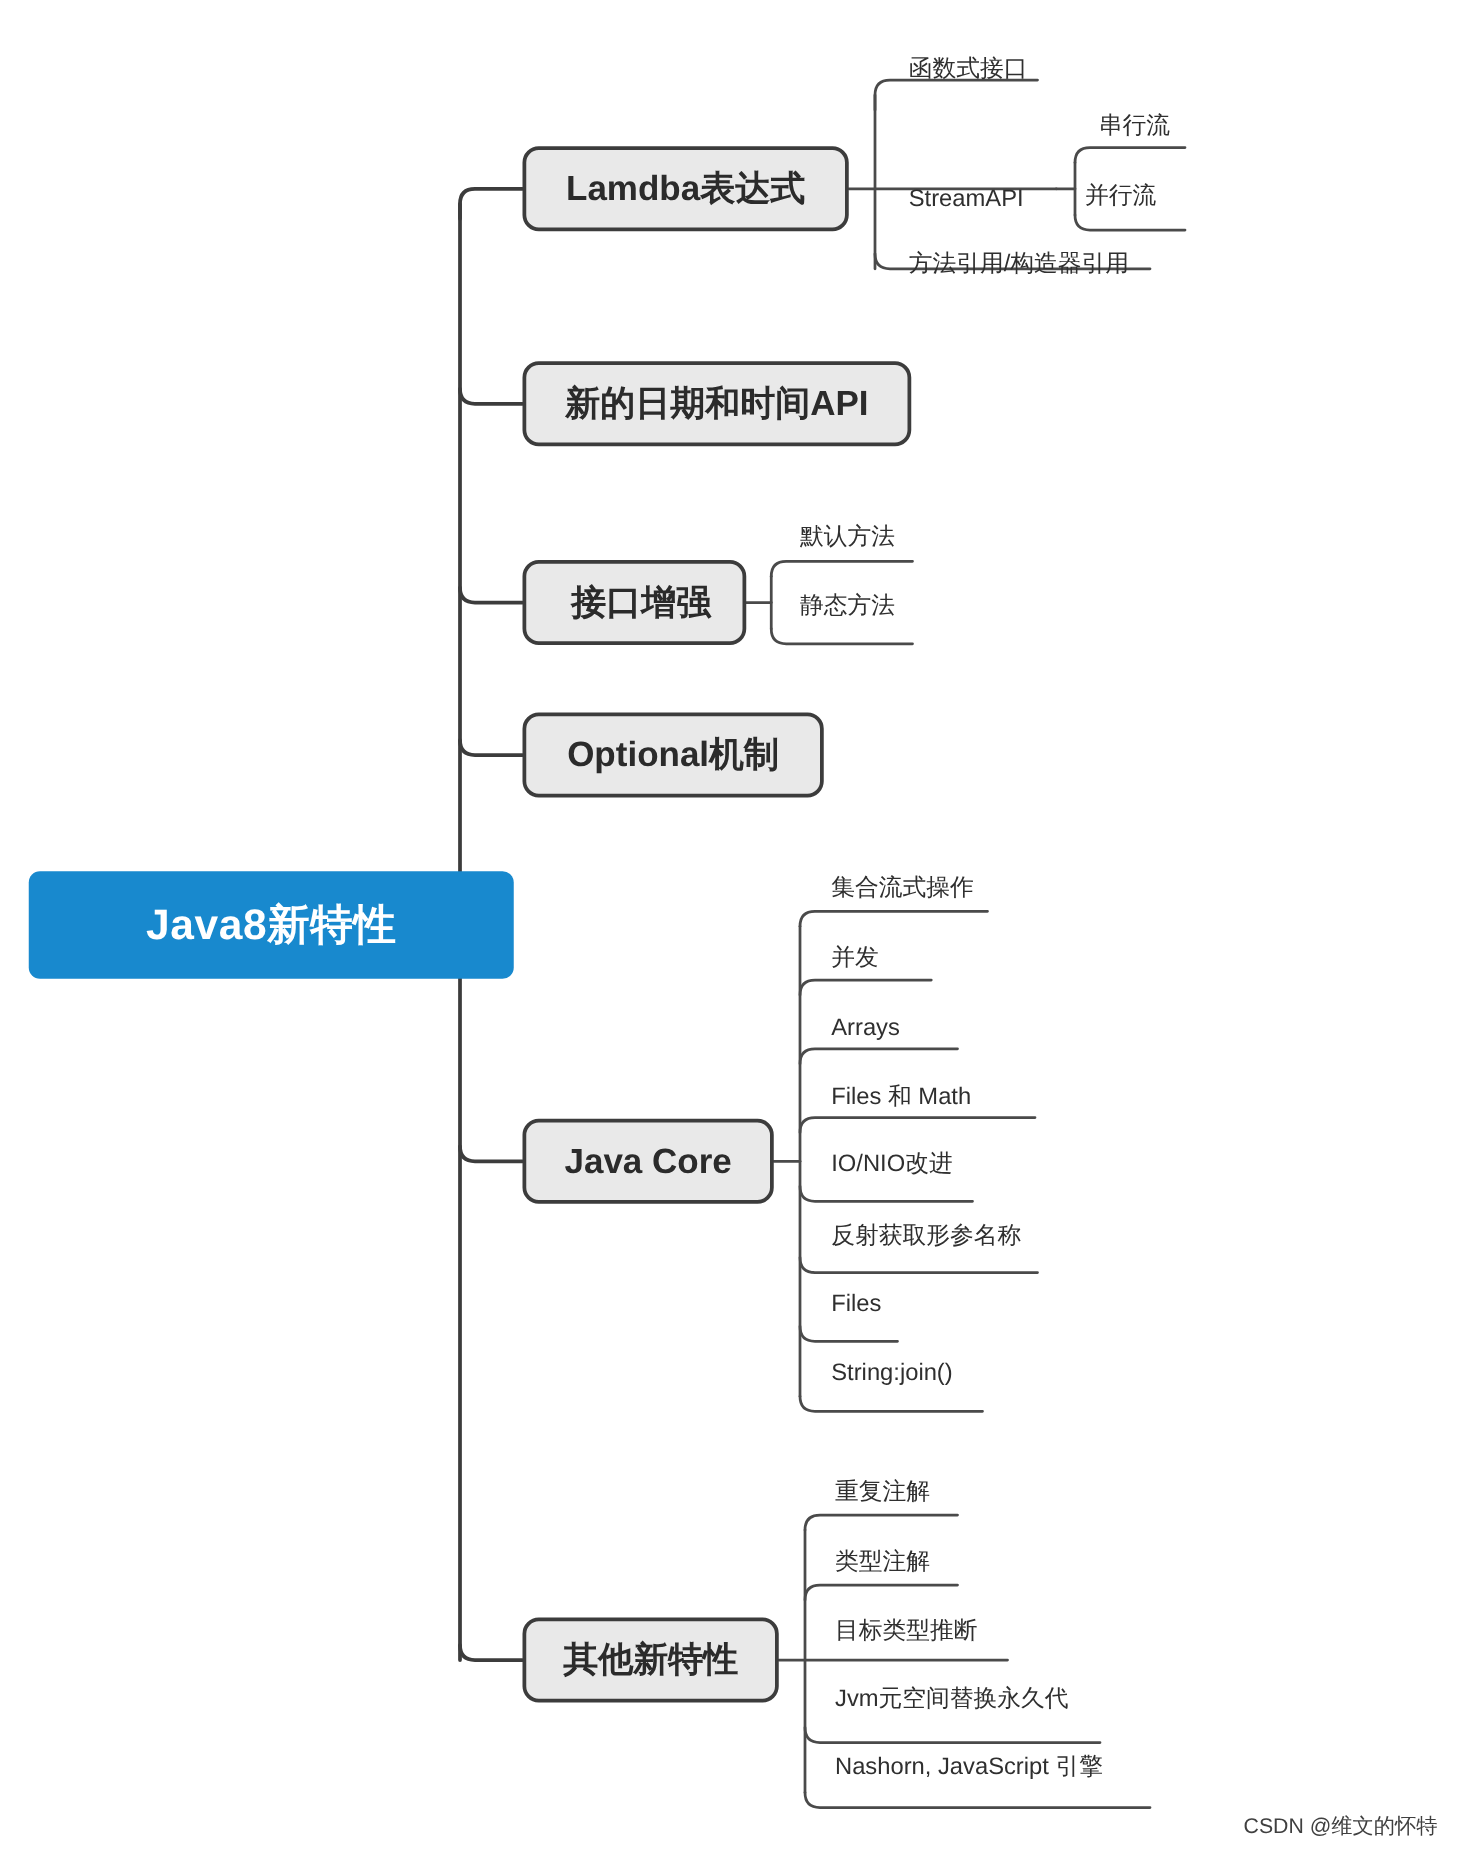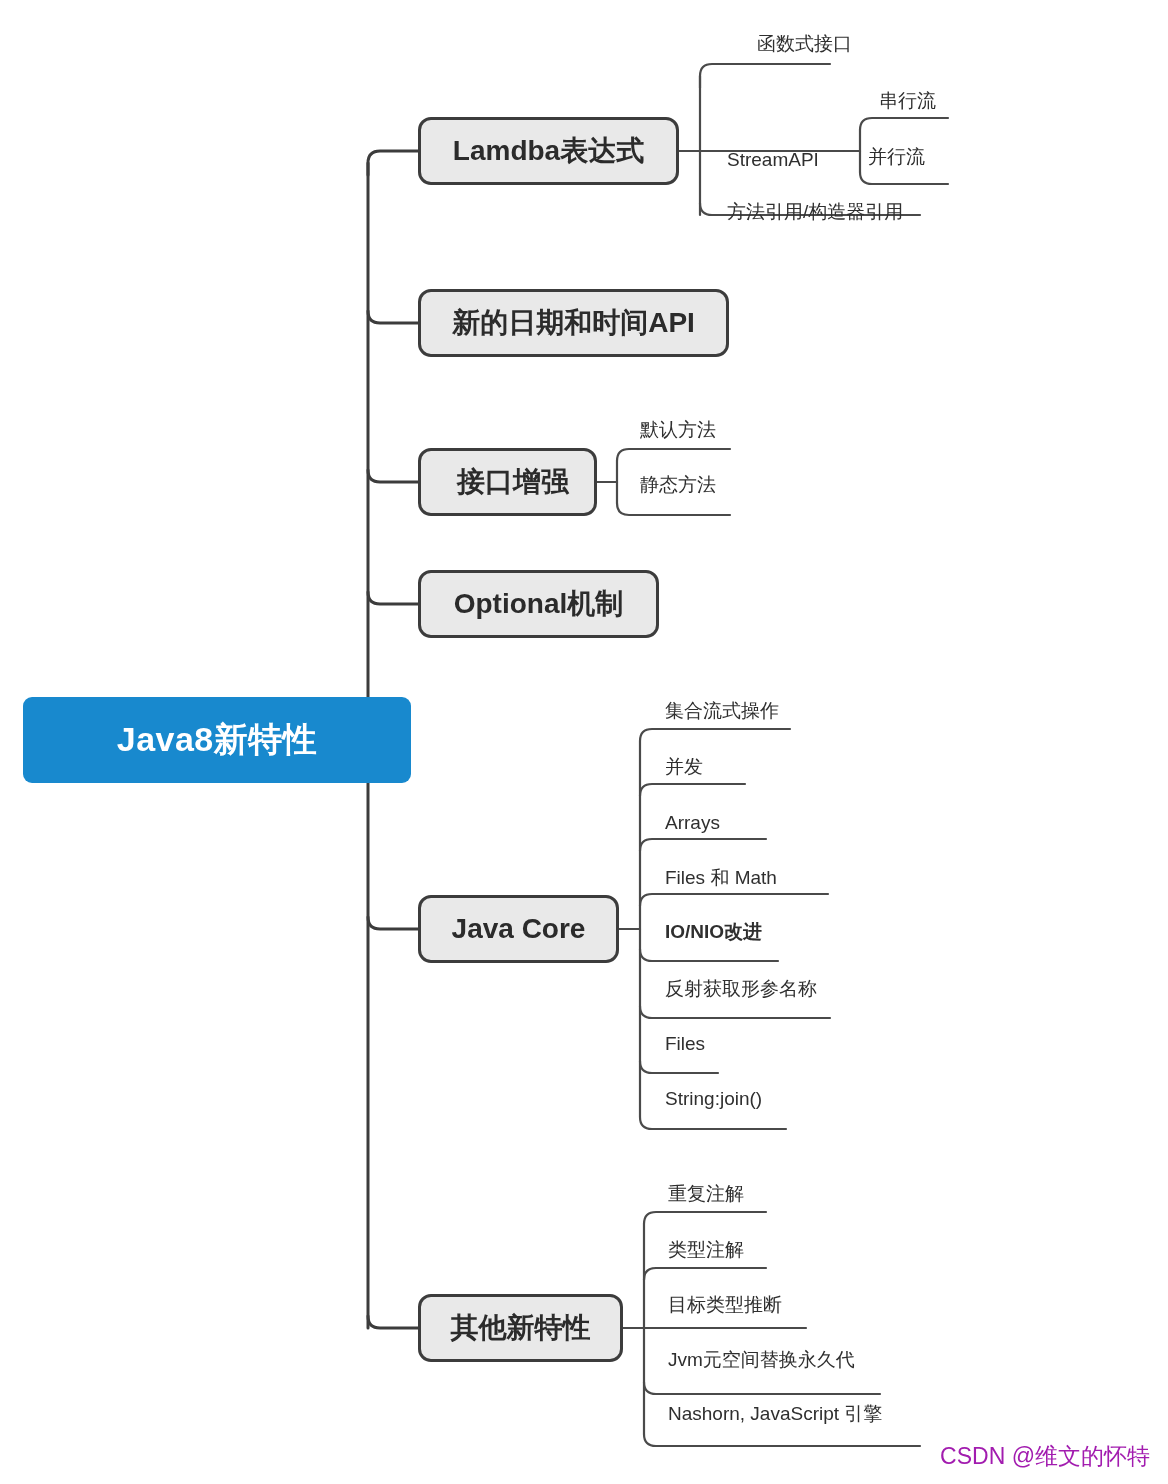--- a/index.html
+++ b/index.html
@@ -75,22 +75,22 @@
   }
   .leaf-label.lvl3 {
     font-size: 19px;
   }
 
   
   .watermark {
     position: absolute;
     right: 18px;
     bottom: 12px;
-    color: #a21caf;
-    font-size: 23px;
+    color: #404040;
+    font-size: 17px;
     white-space: nowrap;
     user-select: none;
   }
 </style>
 </head>
 <body>
 
 <div id="mindmap-root">
 
   <svg id="mindmap-svg" viewBox="0 0 1168 1484" xmlns="http://www.w3.org/2000/svg">
@@ -159,21 +159,21 @@
     <div class="branch-node" style="left:418px; top:289px; width:311px; height:68px;">新的日期和时间API</div>
 
     <div class="branch-node" style="left:418px; top:448px; width:179px; height:68px;padding-left:11px;">接口增强</div>
 
     <div class="branch-node" style="left:418px; top:570px; width:241px; height:68px;">Optional机制</div>
 
     <div class="branch-node" style="left:418px; top:895px; width:201px; height:68px;">Java Core</div>
 
     <div class="branch-node" style="left:418px; top:1294px; width:205px; height:68px;">其他新特性</div>
 
-    <div class="leaf-label" style="left:727px; top:34px;margin-left:30px;">函数式接口</div>
+    <div class="leaf-label" style="left:727px; top:46px;">函数式接口</div>
 
     <div class="leaf-label" style="left:727px; top:119px;margin-top:31px;">StreamAPI</div>
 
     <div class="leaf-label" style="left:727px; top:202px;">方法引用/构造器引用</div>
 
     <div class="leaf-label lvl3" style="left:879px; top:91px;">串行流</div>
 
     <div class="leaf-label lvl3" style="left:868px; top:147px;">并行流</div>
 
     <div class="leaf-label" style="left:640px; top:420px;">默认方法</div>
@@ -181,21 +181,21 @@
     <div class="leaf-label" style="left:640px; top:475px;">静态方法</div>
 
     <div class="leaf-label" style="left:665px; top:701px;">集合流式操作</div>
 
     <div class="leaf-label" style="left:665px; top:757px;">并发</div>
 
     <div class="leaf-label" style="left:665px; top:813px;">Arrays</div>
 
     <div class="leaf-label" style="left:665px; top:868px;">Files 和 Math</div>
 
-    <div class="leaf-label" style="left:665px; top:922px;font-weight:bold;">IO/NIO改进</div>
+    <div class="leaf-label" style="left:665px; top:922px;">IO/NIO改进</div>
 
     <div class="leaf-label" style="left:665px; top:979px;">反射获取形参名称</div>
 
     <div class="leaf-label" style="left:665px; top:1034px;">Files</div>
 
     <div class="leaf-label" style="left:665px; top:1089px;">String:join()</div>
 
     <div class="leaf-label" style="left:668px; top:1184px;">重复注解</div>
 
     <div class="leaf-label" style="left:668px; top:1240px;">类型注解</div>

